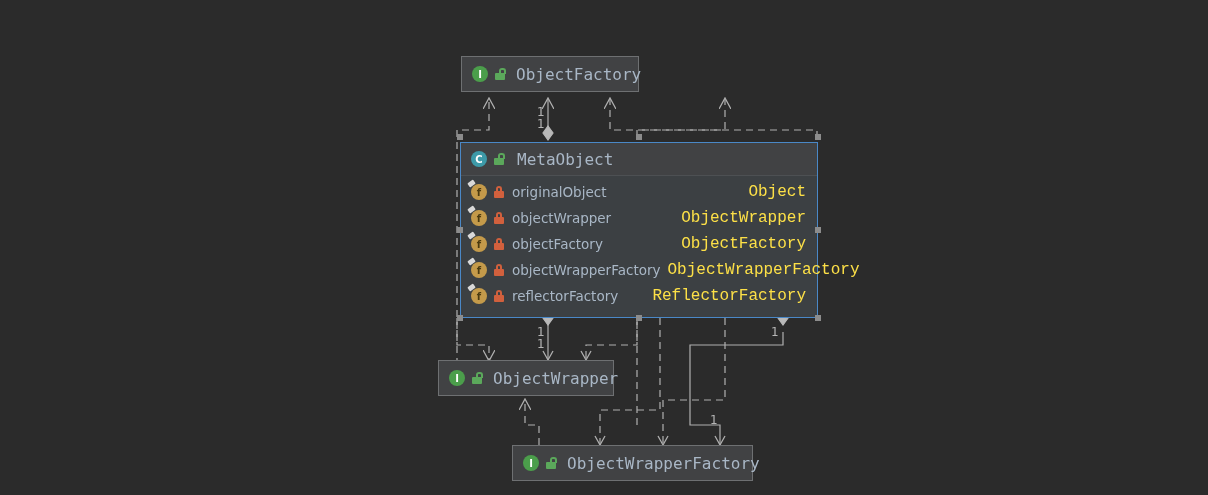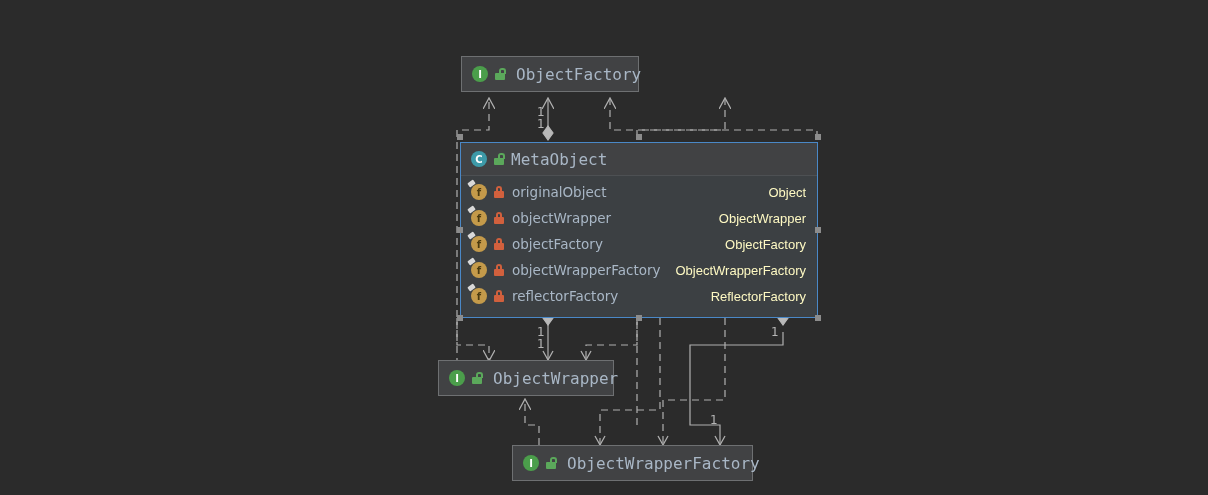--- a/index.html
+++ b/index.html
@@ -69,35 +69,35 @@
   .uml .hdr{
     height:33px;background:#414244;
     display:flex;align-items:center;gap:7px;
     padding-left:10px;
     border-bottom:1px solid #4d5053;
     box-sizing:border-box;
   }
   .uml .hdr .title{
     color:#a9b7c6;font-size:16px;
     font-family:"DejaVu Sans Mono", monospace;
-    margin-left:0;
+    margin-left:6px;
   }
   .uml .rows{padding:3px 0 4px 0;}
   .row{
     height:26px;display:flex;align-items:center;gap:7px;
     padding:0 11px 0 10px;box-sizing:border-box;
   }
   .row .fname{
     color:#a9b7c6;font-size:13.5px;
     font-family:"DejaVu Sans", sans-serif;
     margin-left:1px;white-space:nowrap;
   }
   .row .ftype{
-    color:#fef9c3;font-size:13px;
-    font-family:Liberation Sans, sans-serif;
+    color:#fde047;font-size:16px;
+    font-family:Liberation Mono, monospace;
     margin-left:auto;white-space:nowrap;
   }
 
   
   .handle{
     position:absolute;width:6px;height:6px;background:#8c8c8c;
   }
 
   
   .mult{

